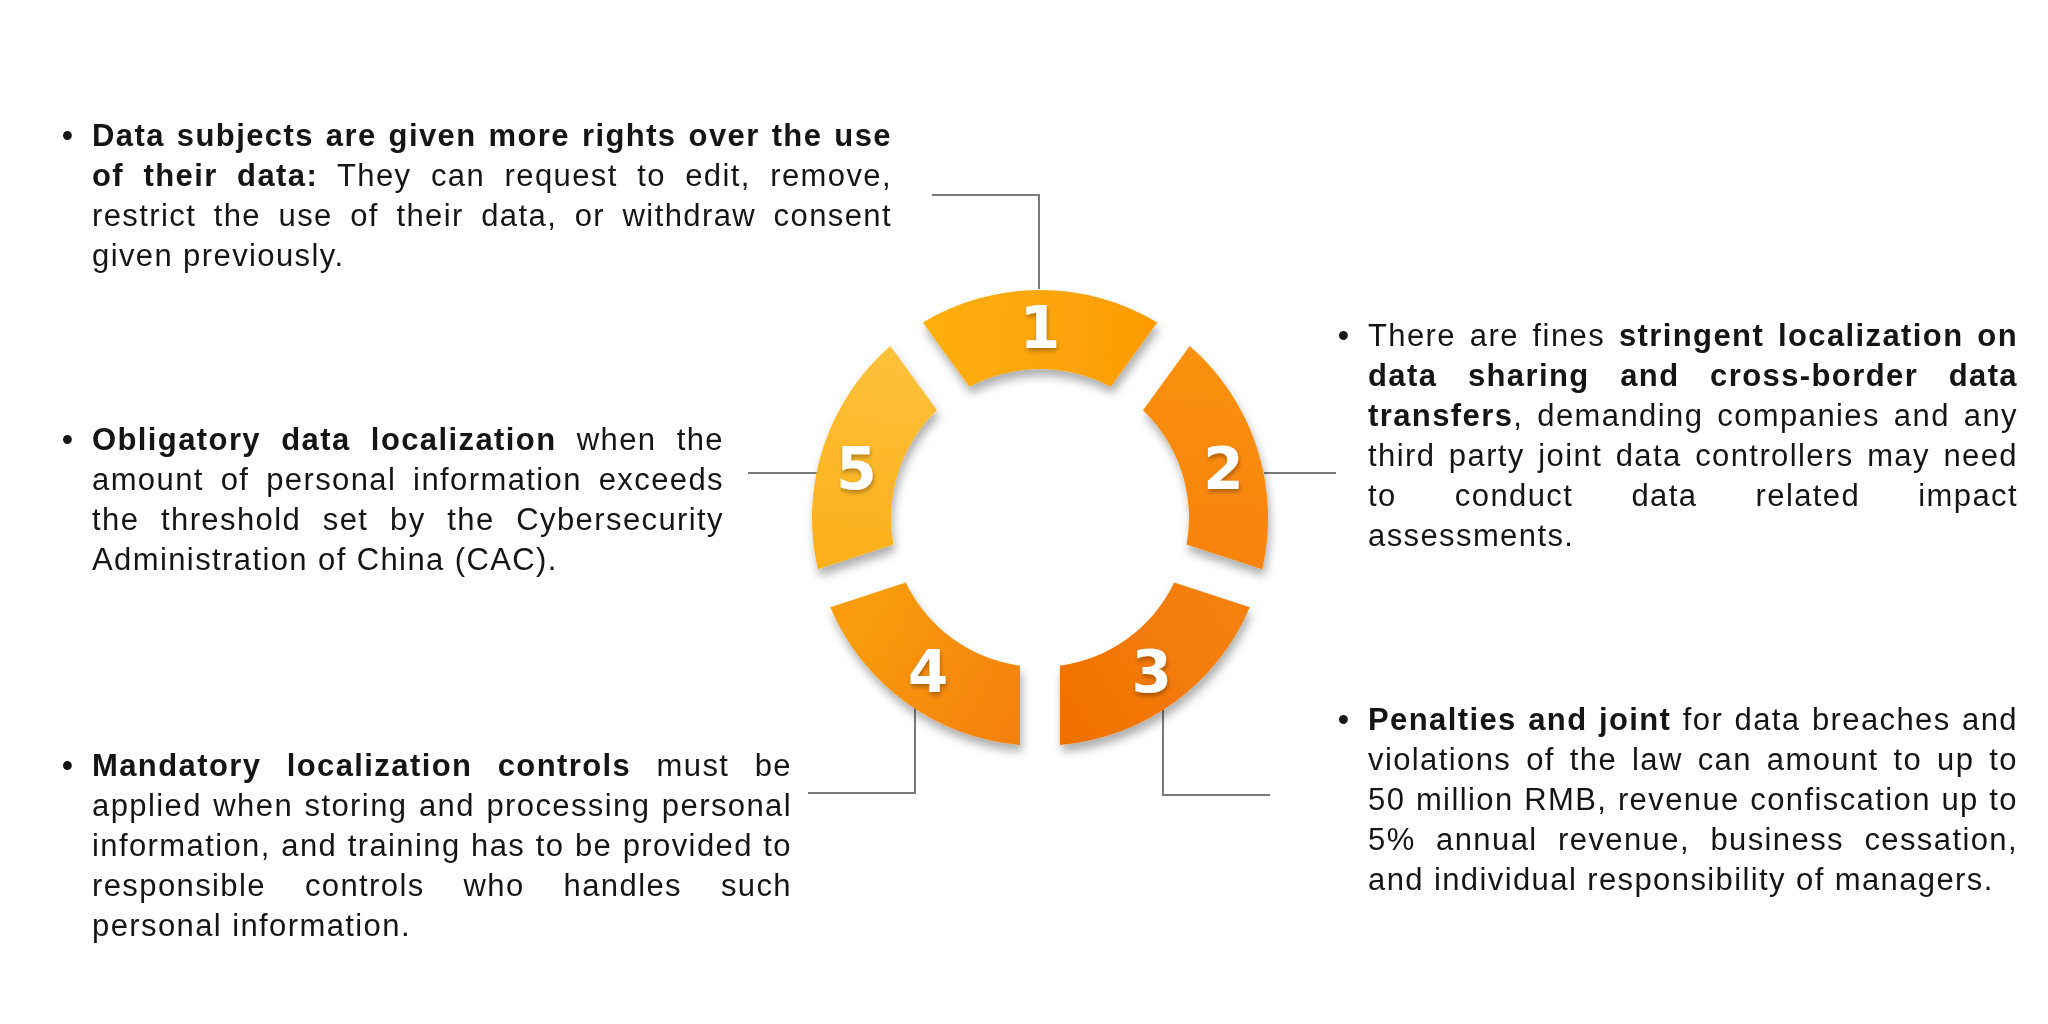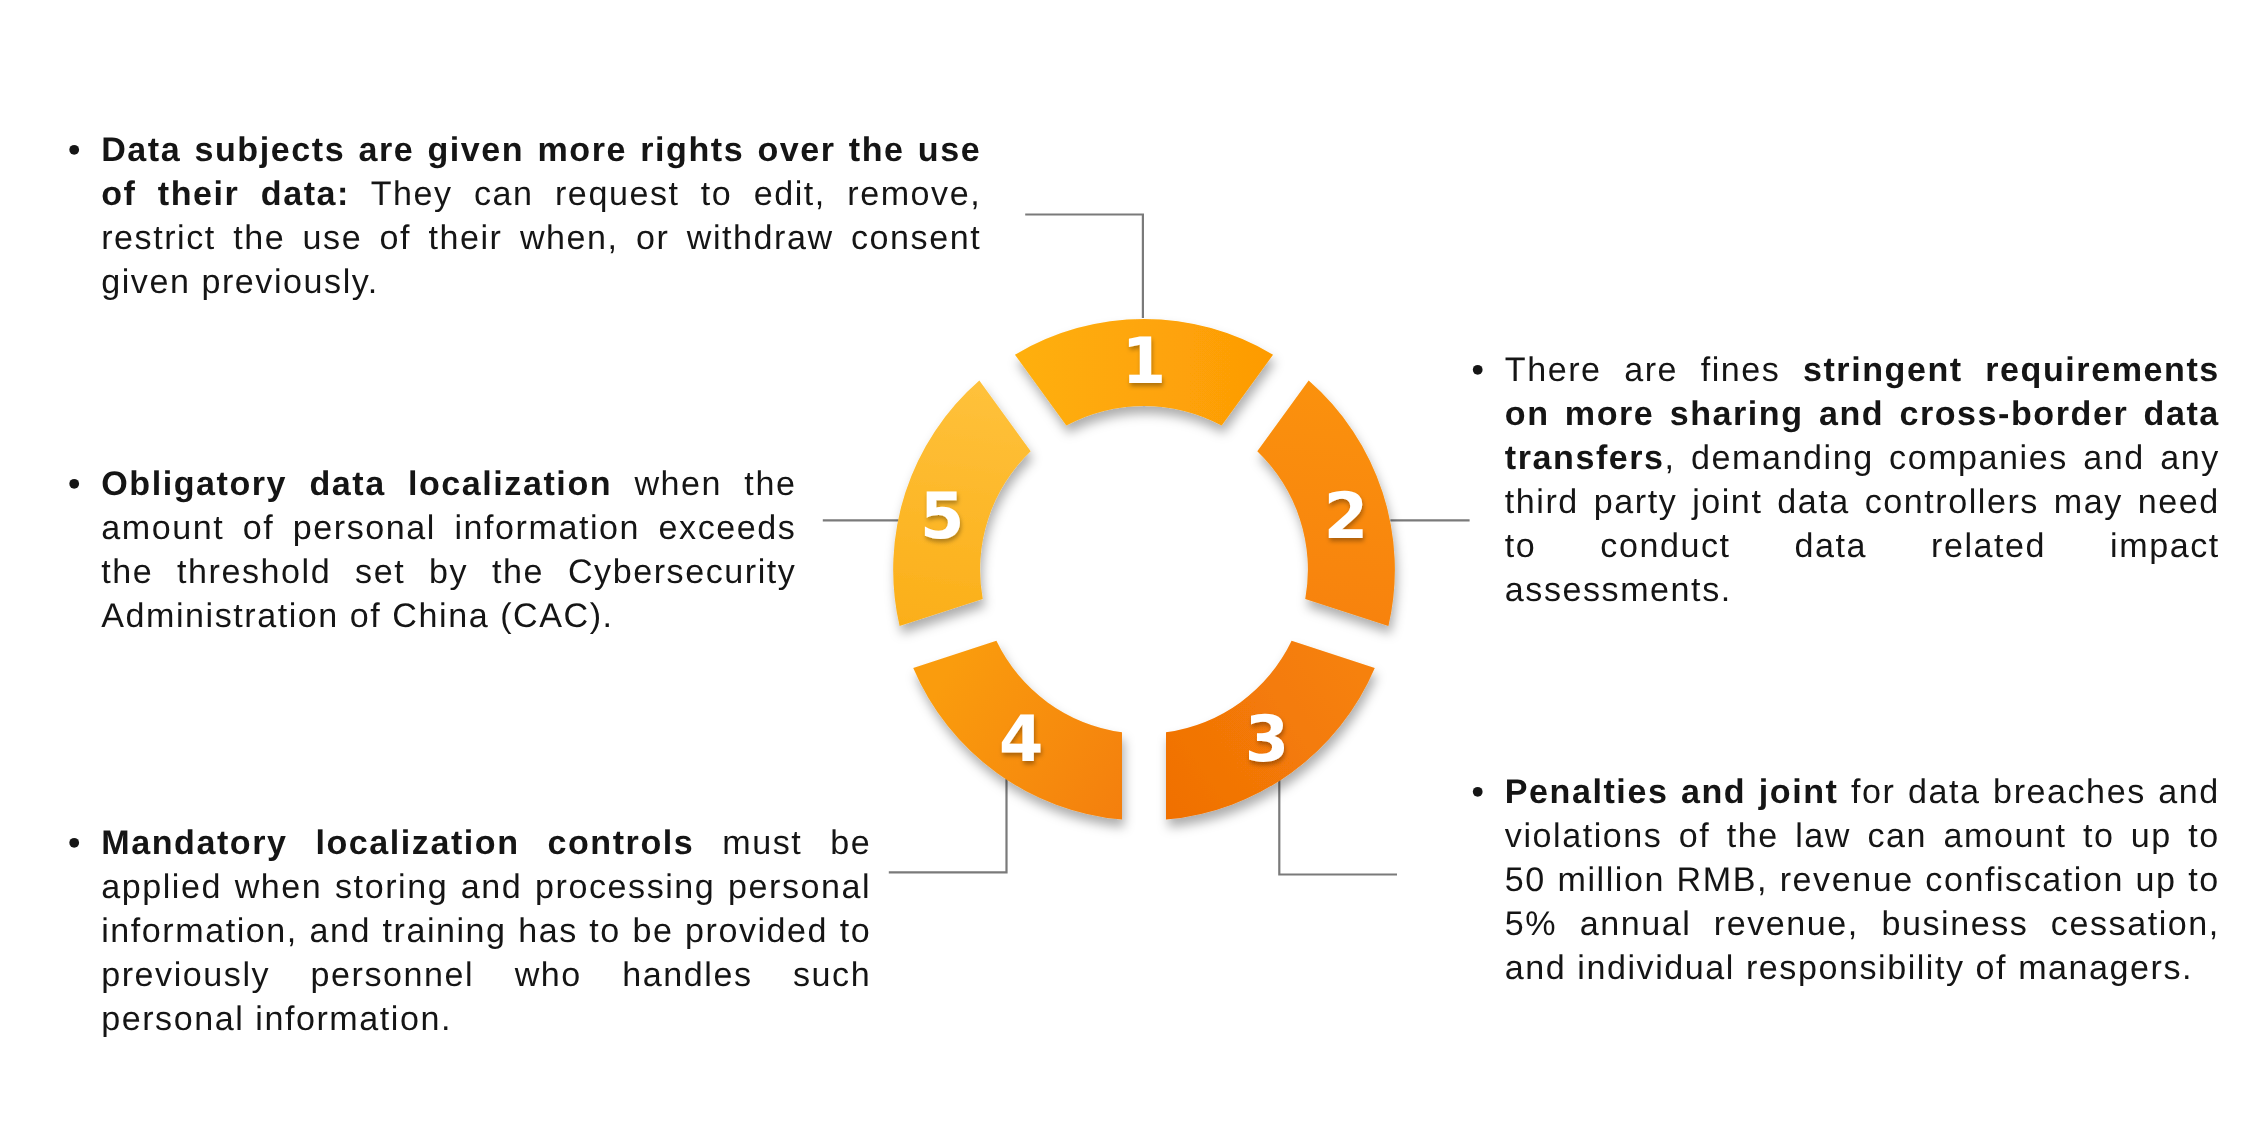--- a/index.html
+++ b/index.html
@@ -73,32 +73,32 @@
       <path d="M817.8,569.2 A228 228 0 0 1 890.3,346.0 L937.0,410.3 A149 149 0 0 0 893.4,544.6 Z" fill="url(#grad4)" filter="url(#segShadow)"></path>
       <text x="1040.0" y="328.0" fill="#ffffff" text-anchor="middle" dominant-baseline="central" class="seg-num" filter="url(#numShadow)">1</text>
       <text x="1223.5" y="468.8" fill="#ffffff" text-anchor="middle" dominant-baseline="central" class="seg-num" filter="url(#numShadow)">2</text>
       <text x="1151.7" y="671.7" fill="#ffffff" text-anchor="middle" dominant-baseline="central" class="seg-num" filter="url(#numShadow)">3</text>
       <text x="928.3" y="671.7" fill="#ffffff" text-anchor="middle" dominant-baseline="central" class="seg-num" filter="url(#numShadow)">4</text>
       <text x="856.5" y="468.8" fill="#ffffff" text-anchor="middle" dominant-baseline="central" class="seg-num" filter="url(#numShadow)">5</text>
     </svg>
 
   <section class="bullet pos-b0" style="color: rgb(21, 21, 21);">
       <span class="dot">•</span>
-      <p><b>Data subjects are given more rights over the use of their data:</b><span> They can request to edit, remove, restrict the use of their when, or withdraw consent given previously.</span></p>
+      <p><b>Data subjects are given more rights over the use of their data:</b><span> They can request to edit, remove, restrict the use of their data, or withdraw consent given previously.</span></p>
     </section>
   <section class="bullet pos-b1" style="color: rgb(21, 21, 21);">
       <span class="dot">•</span>
       <p><b>Obligatory data localization</b><span> when the amount of personal information exceeds the threshold set by the Cybersecurity Administration of China (CAC).</span></p>
     </section>
   <section class="bullet pos-b2" style="color: rgb(21, 21, 21);">
       <span class="dot">•</span>
-      <p><b>Mandatory localization controls</b><span> must be applied when storing and processing personal information, and training has to be provided to previously personnel who handles such personal information.</span></p>
+      <p><b>Mandatory localization controls</b><span> must be applied when storing and processing personal information, and training has to be provided to responsible controls who handles such personal information.</span></p>
     </section>
   <section class="bullet pos-b3" style="color: rgb(21, 21, 21);">
       <span class="dot">•</span>
-      <p><span>There are fines </span><b>stringent requirements on more sharing and cross-border data transfers</b><span>, demanding companies and any third party joint data controllers may need to conduct data related impact assessments.</span></p>
+      <p><span>There are fines </span><b>stringent localization on data sharing and cross-border data transfers</b><span>, demanding companies and any third party joint data controllers may need to conduct data related impact assessments.</span></p>
     </section>
   <section class="bullet pos-b4" style="color: rgb(21, 21, 21);">
       <span class="dot">•</span>
       <p><b>Penalties and joint</b><span> for data breaches and violations of the law can amount to up to 50 million RMB, revenue confiscation up to 5% annual revenue, business cessation, and individual responsibility of managers.</span></p>
     </section>
 
 </div>
 
 </body></html>

